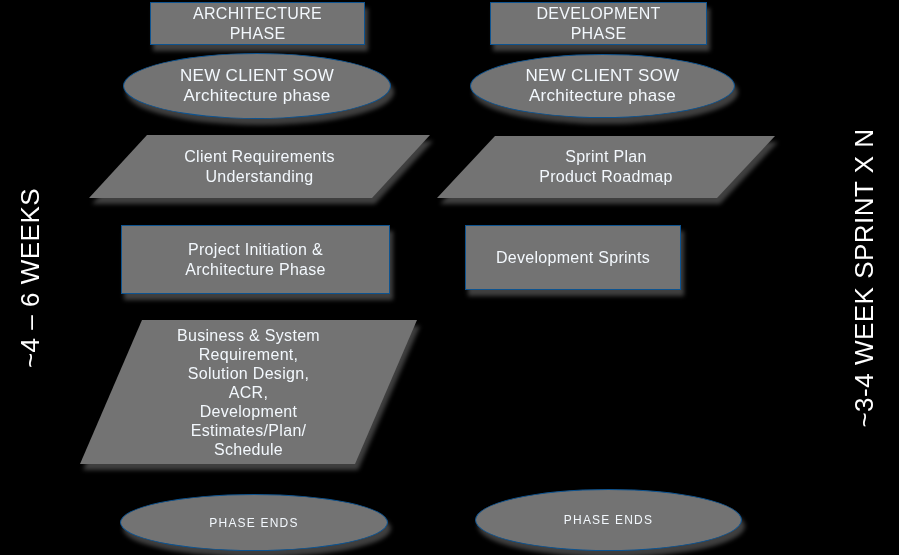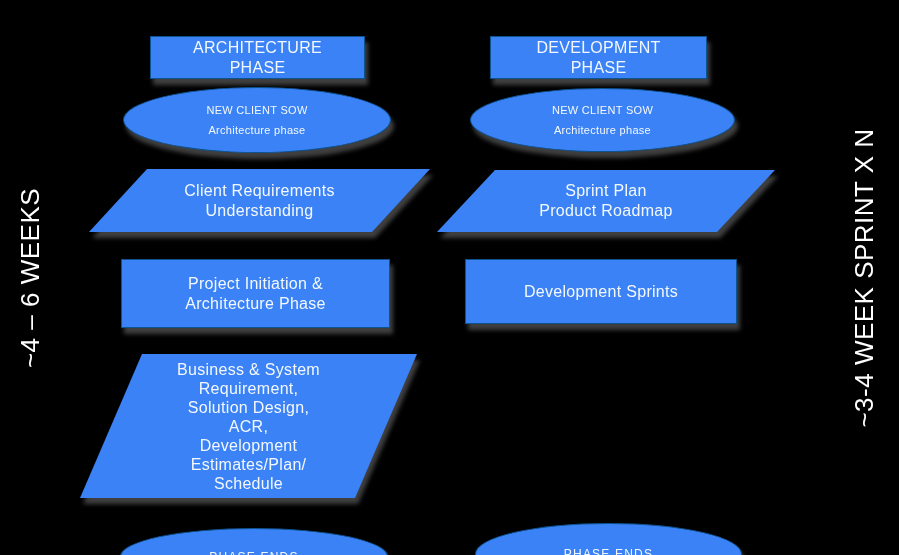--- a/index.html
+++ b/index.html
@@ -22,48 +22,47 @@
     filter: drop-shadow(3px 6px 2px rgba(125,125,125,0.5));
   }
   .shape {
     width: 100%;
     height: 100%;
     box-sizing: border-box;
     display: flex;
     align-items: center;
     justify-content: center;
     text-align: center;
-    background: #3b82f6;
+    background: #737373;
     color: #f3f8fd;
     font-size: 16px;
     line-height: 20px;
     white-space: pre-line;
     letter-spacing: 0.3px;
-    margin-top: 34px;
   }
   .rect    { border: 1.5px solid #0d5390; }
-  .ellipse { border-radius: 50%; border: 1.5px solid #0d5390; font-size: 11px; }
+  .ellipse { border-radius: 50%; border: 1.5px solid #0d5390; font-size: 17px; }
   .para    { clip-path: polygon(var(--sk) 0, 100% 0, calc(100% - var(--sk)) 100%, 0 100%); }
 
   .phase-ends { letter-spacing: 1.2px; font-size: 12px; }
   .big-body   { line-height: 19px; }
 
   
   .p-l-title { left: 150px; top: 2px;   width: 215px; height: 43px; }
   .p-l-sow   { left: 123px; top: 53px;  width: 268px; height: 66px; }
   .p-l-para1 { left: 89px;  top: 135px; width: 341px; height: 63px;  --sk: 58px; }
   .p-l-proc  { left: 121px; top: 225px; width: 269px; height: 69px; }
   .p-l-para2 { left: 80px;  top: 320px; width: 337px; height: 144px; --sk: 62px; }
   .p-l-end   { left: 120px; top: 494px; width: 268px; height: 57px; }
 
   
   .p-r-title { left: 490px; top: 2px;   width: 217px; height: 43px; }
   .p-r-sow   { left: 470px; top: 54px;  width: 265px; height: 64px; }
   .p-r-para1 { left: 437px; top: 136px; width: 338px; height: 62px;  --sk: 58px; }
-  .p-r-proc  { left: 465px; top: 225px; width: 272px; height: 65px; }
+  .p-r-proc  { left: 465px; top: 225px; width: 216px; height: 65px; }
   .p-r-para2 { left: 450px; top: 321px; width: 328px; height: 140px; --sk: 54px; }
   .p-r-end   { left: 475px; top: 489px; width: 267px; height: 62px; }
 
   
   .v-label {
     position: absolute;
     color: #ffffff;
     font-size: 26px;
     letter-spacing: 0.5px;
     white-space: nowrap;

